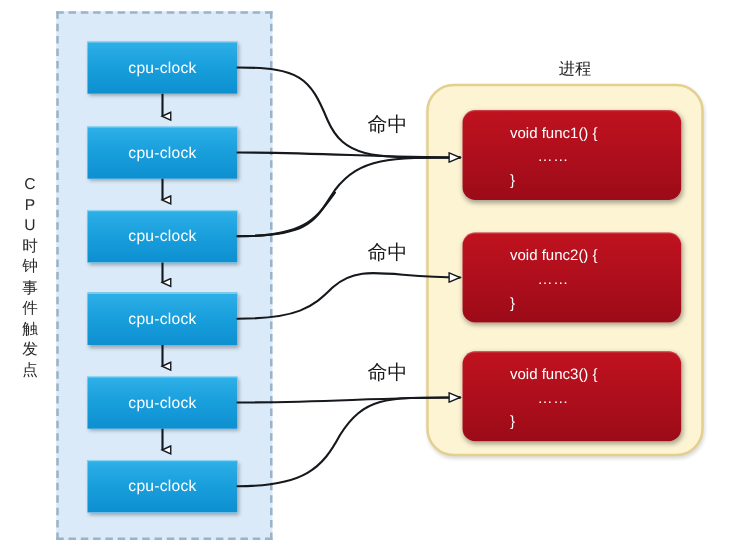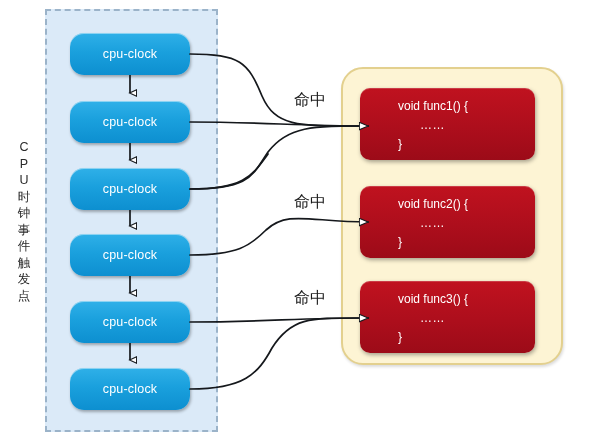--- a/index.html
+++ b/index.html
@@ -28,21 +28,21 @@
     background: #dbeaf8;
     border: 2px dashed #9bb3c9;
     box-sizing: border-box;
   }
 
   .cpu-box {
     position: absolute;
     left: 70px;
     width: 120px;
     height: 42px;
-    border-radius: 14px;
+    border-radius: 0;
     background: linear-gradient(180deg, #2fb0e8 0%, #1aa0dd 45%, #0d8fd0 100%);
     box-shadow: 1px 2px 3px rgba(0,0,0,0.30), inset 0 1px 0 rgba(255,255,255,0.45);
     display: flex;
     align-items: center;
     justify-content: center;
     box-sizing: border-box;
   }
   .cpu-box span {
     color: #ffffff;
     font-size: 12.5px;
@@ -83,21 +83,21 @@
     width: 222px;
     height: 298px;
     background: #fdf4d4;
     border: 2px solid #e3d08e;
     border-radius: 22px;
     box-sizing: border-box;
     box-shadow: 1px 2px 3px rgba(0,0,0,0.14);
   }
   .func-box {
     position: absolute;
-    left: 360px;
+    left: 370px;
     width: 175px;
     height: 72px;
     border-radius: 10px;
     background: linear-gradient(180deg, #c0121f 0%, #ad0e1c 55%, #9c0b18 100%);
     box-shadow: 1px 2px 4px rgba(0,0,0,0.35), inset 0 1px 0 rgba(255,255,255,0.18);
     box-sizing: border-box;
     padding: 9px 0 0 38px;
   }
   .func-box .line {
     color: #ffffff;
@@ -171,20 +171,21 @@
   <div class="cpu-box" style="top:234px">
     <span>cpu-clock</span>
   </div>
   <div class="cpu-box" style="top:301px">
     <span>cpu-clock</span>
   </div>
   <div class="cpu-box" style="top:368px">
     <span>cpu-clock</span>
   </div>
 
+  <div id="process-title">进程</div>
   <div id="process-panel"></div>
 
   <div class="func-box" style="top:88px">
     <div class="line">void func1() {</div>
     <div class="line dots">……</div>
     <div class="line">}</div>
   </div>
 
   <div class="func-box" style="top:186px">
     <div class="line">void func2() {</div>

